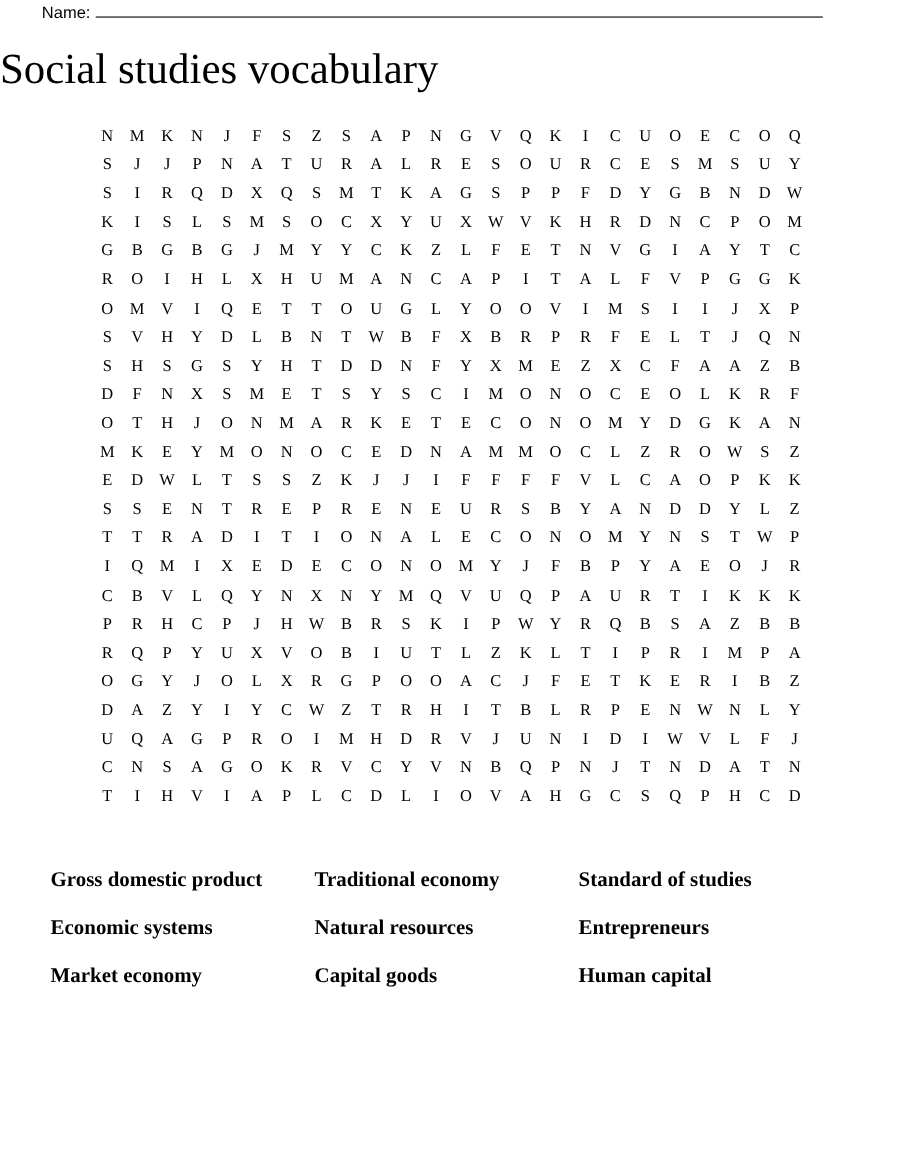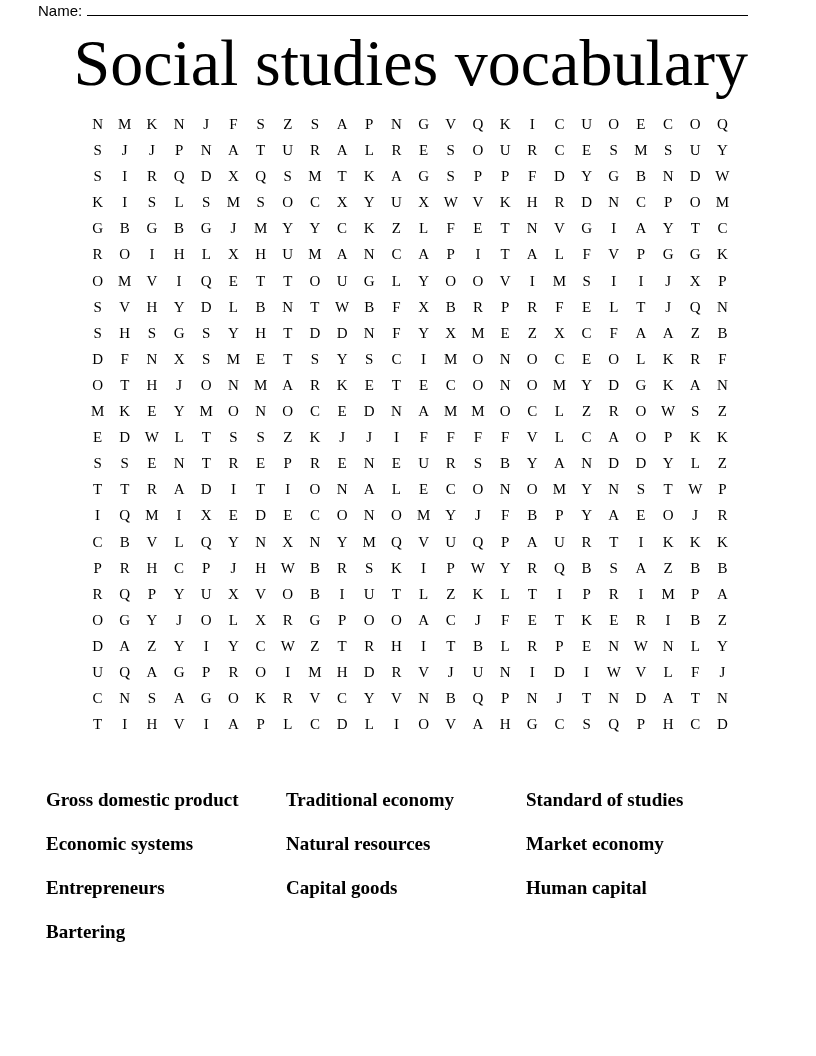--- a/index.html
+++ b/index.html
@@ -44,23 +44,23 @@
     border-bottom: 1px solid #000;
     height: 13px;
   }
 
   
   .title {
     position: absolute;
     left: 0;
     top: 34px;
     width: 748px;
-    text-align: right;
+    text-align: left;
     font-family: "Liberation Serif", "DejaVu Serif", serif;
-    font-size: 66px;
+    font-size: 39px;
     line-height: 58px;
     font-weight: 400;
     letter-spacing: 0px;
     white-space: nowrap;
   }
 
   
   .grid {
     position: absolute;
     left: 84px;
@@ -688,20 +688,19 @@
       <div class="cell">C</div>
       <div class="cell">D</div>
     </div>
 
   <div class="wordlist">
       <div class="word">Gross domestic product</div>
       <div class="word">Traditional economy</div>
       <div class="word">Standard of studies</div>
       <div class="word">Economic systems</div>
       <div class="word">Natural resources</div>
+      <div class="word">Entrepreneurs</div>
       <div class="word">Market economy</div>
-      <div class="word">Entrepreneurs</div>
       <div class="word">Capital goods</div>
       <div class="word">Human capital</div>
-      <div class="word">Bartering</div>
     </div>
 
 </div>
 
 </body></html>

